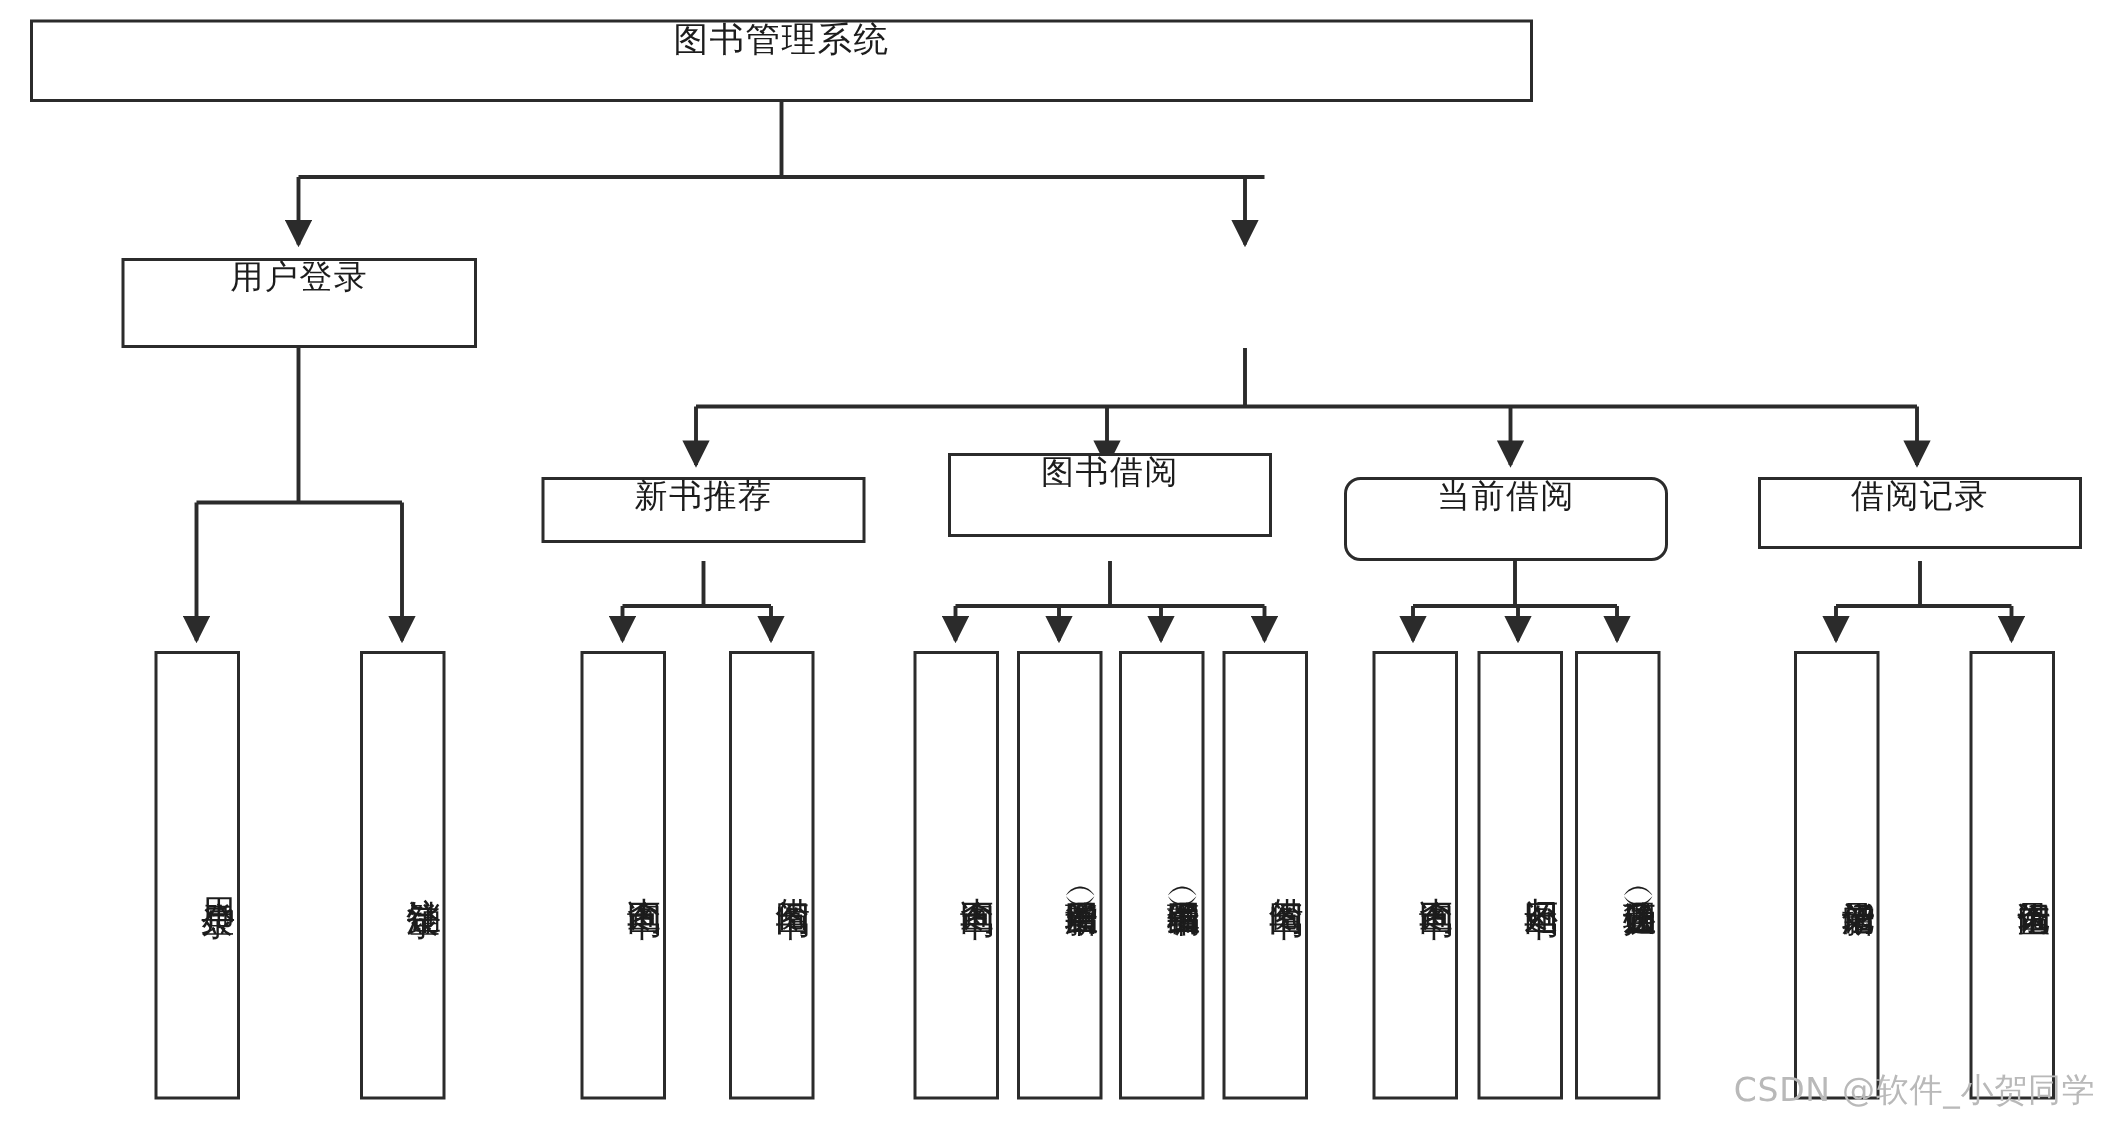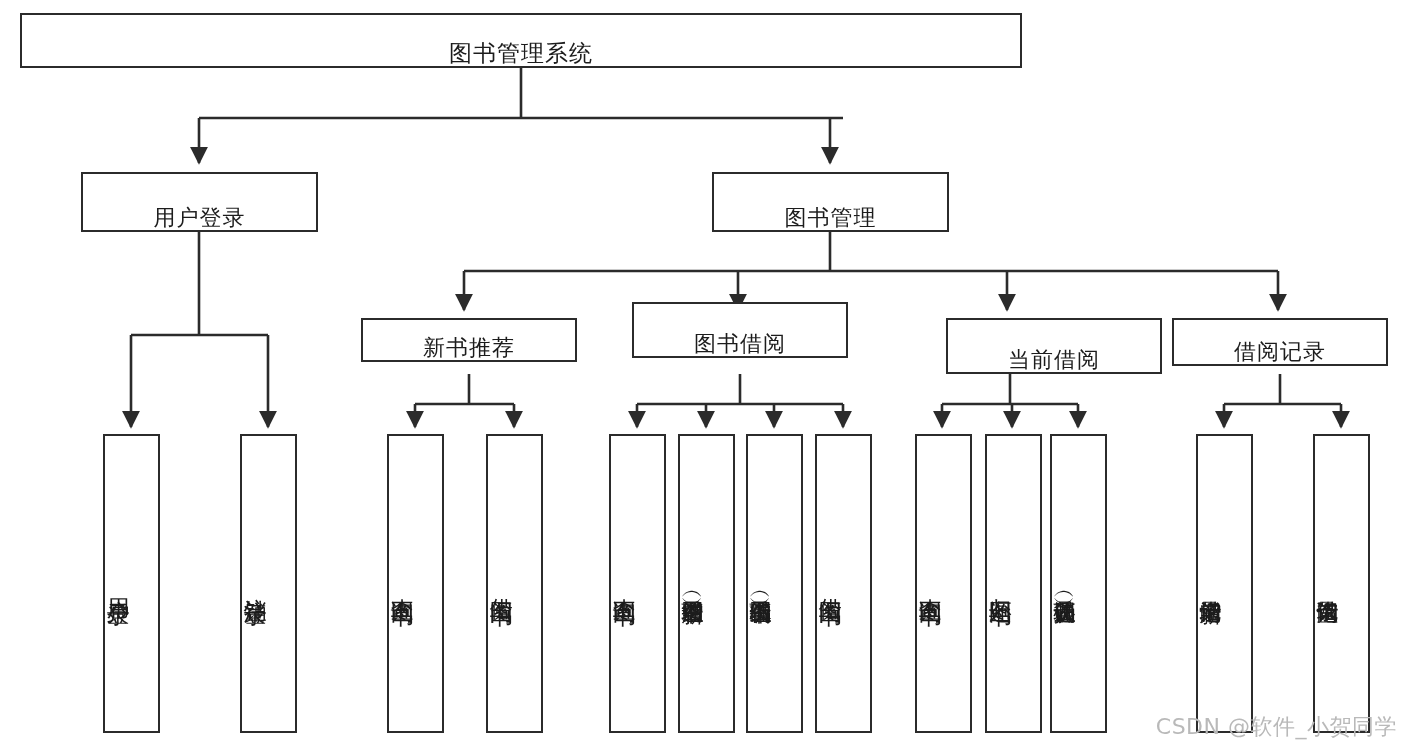--- a/index.html
+++ b/index.html
@@ -24,21 +24,21 @@
     width: 1405px;
     height: 747px;
     pointer-events: none;
   }
   .node {
     position: absolute;
     box-sizing: border-box;
     border: 2px solid #2b2b2b;
     background: #ffffff;
     display: flex;
-    align-items: flex-end;
+    align-items: flex-start;
     justify-content: center;
     color: #1c1c1c;
     z-index: 2;
   }
   .node.horiz {
     font-size: 22px;
     letter-spacing: 1px;
     line-height: 1.1;
   }
   .node.root {
@@ -123,31 +123,28 @@
     </g>
   </svg>
 
   <div class="node horiz root" style="left:20px; top:13px; width:1002px; height:55px;">
     <span>图书管理系统</span>
   </div>
 
   <div class="node horiz" style="left:81px; top:172px; width:237px; height:60px;">
     <span>用户登录</span>
   </div>
-  <div class="node horiz" style="left:712px; top:172px; width:237px; height:60px;">
-    <span>图书管理</span>
-  </div>
 
   <div class="node horiz" style="left:361px; top:318px; width:216px; height:44px;">
     <span>新书推荐</span>
   </div>
   <div class="node horiz" style="left:632px; top:302px; width:216px; height:56px;">
     <span>图书借阅</span>
   </div>
-  <div class="node horiz" style="left:946px; top:318px; width:216px; height:56px;">
+  <div class="node horiz" style="left:896px; top:318px; width:216px; height:56px;border-radius:11px;">
     <span>当前借阅</span>
   </div>
   <div class="node horiz" style="left:1172px; top:318px; width:216px; height:48px;">
     <span>借阅记录</span>
   </div>
 
   <div class="node vert" style="left:103px; top:434px; width:57px; height:299px;">
     <span>用户登录</span>
   </div>
   <div class="node vert" style="left:240px; top:434px; width:57px; height:299px;">

